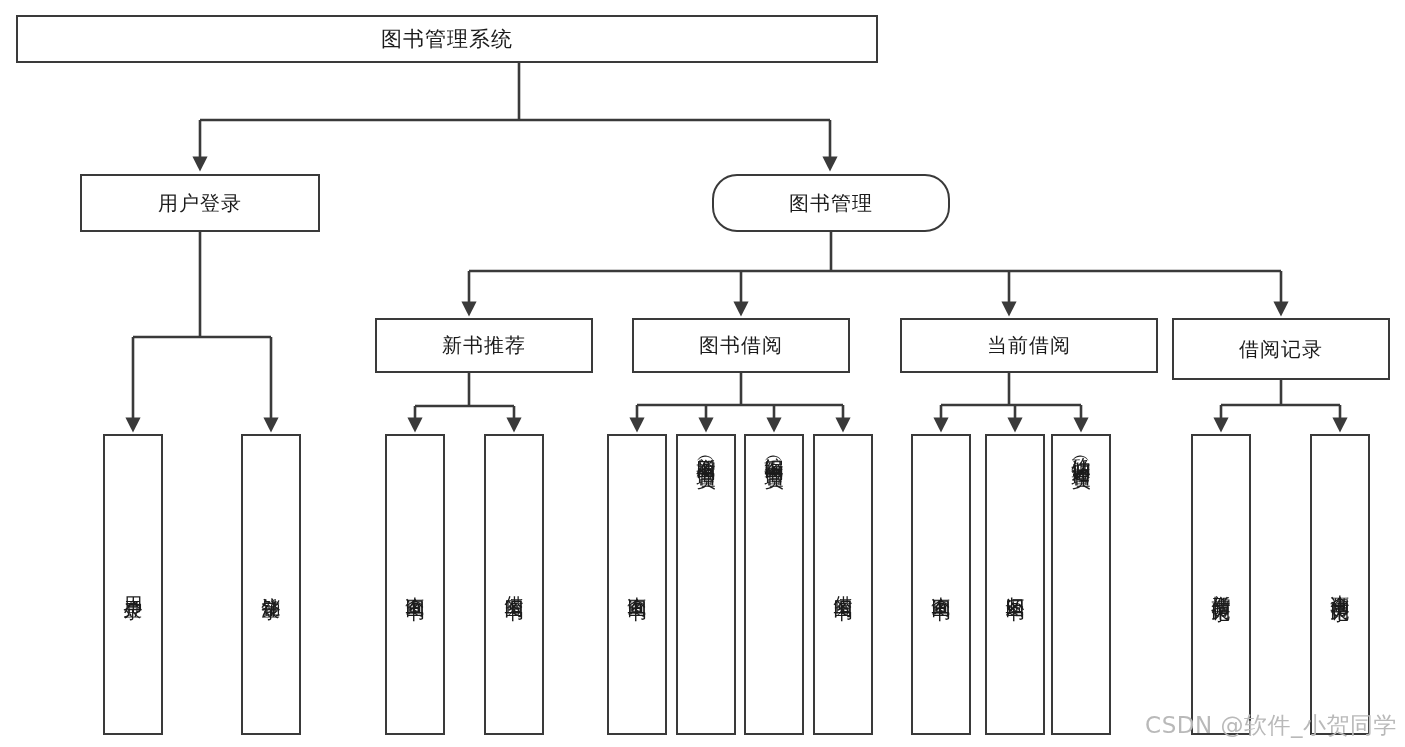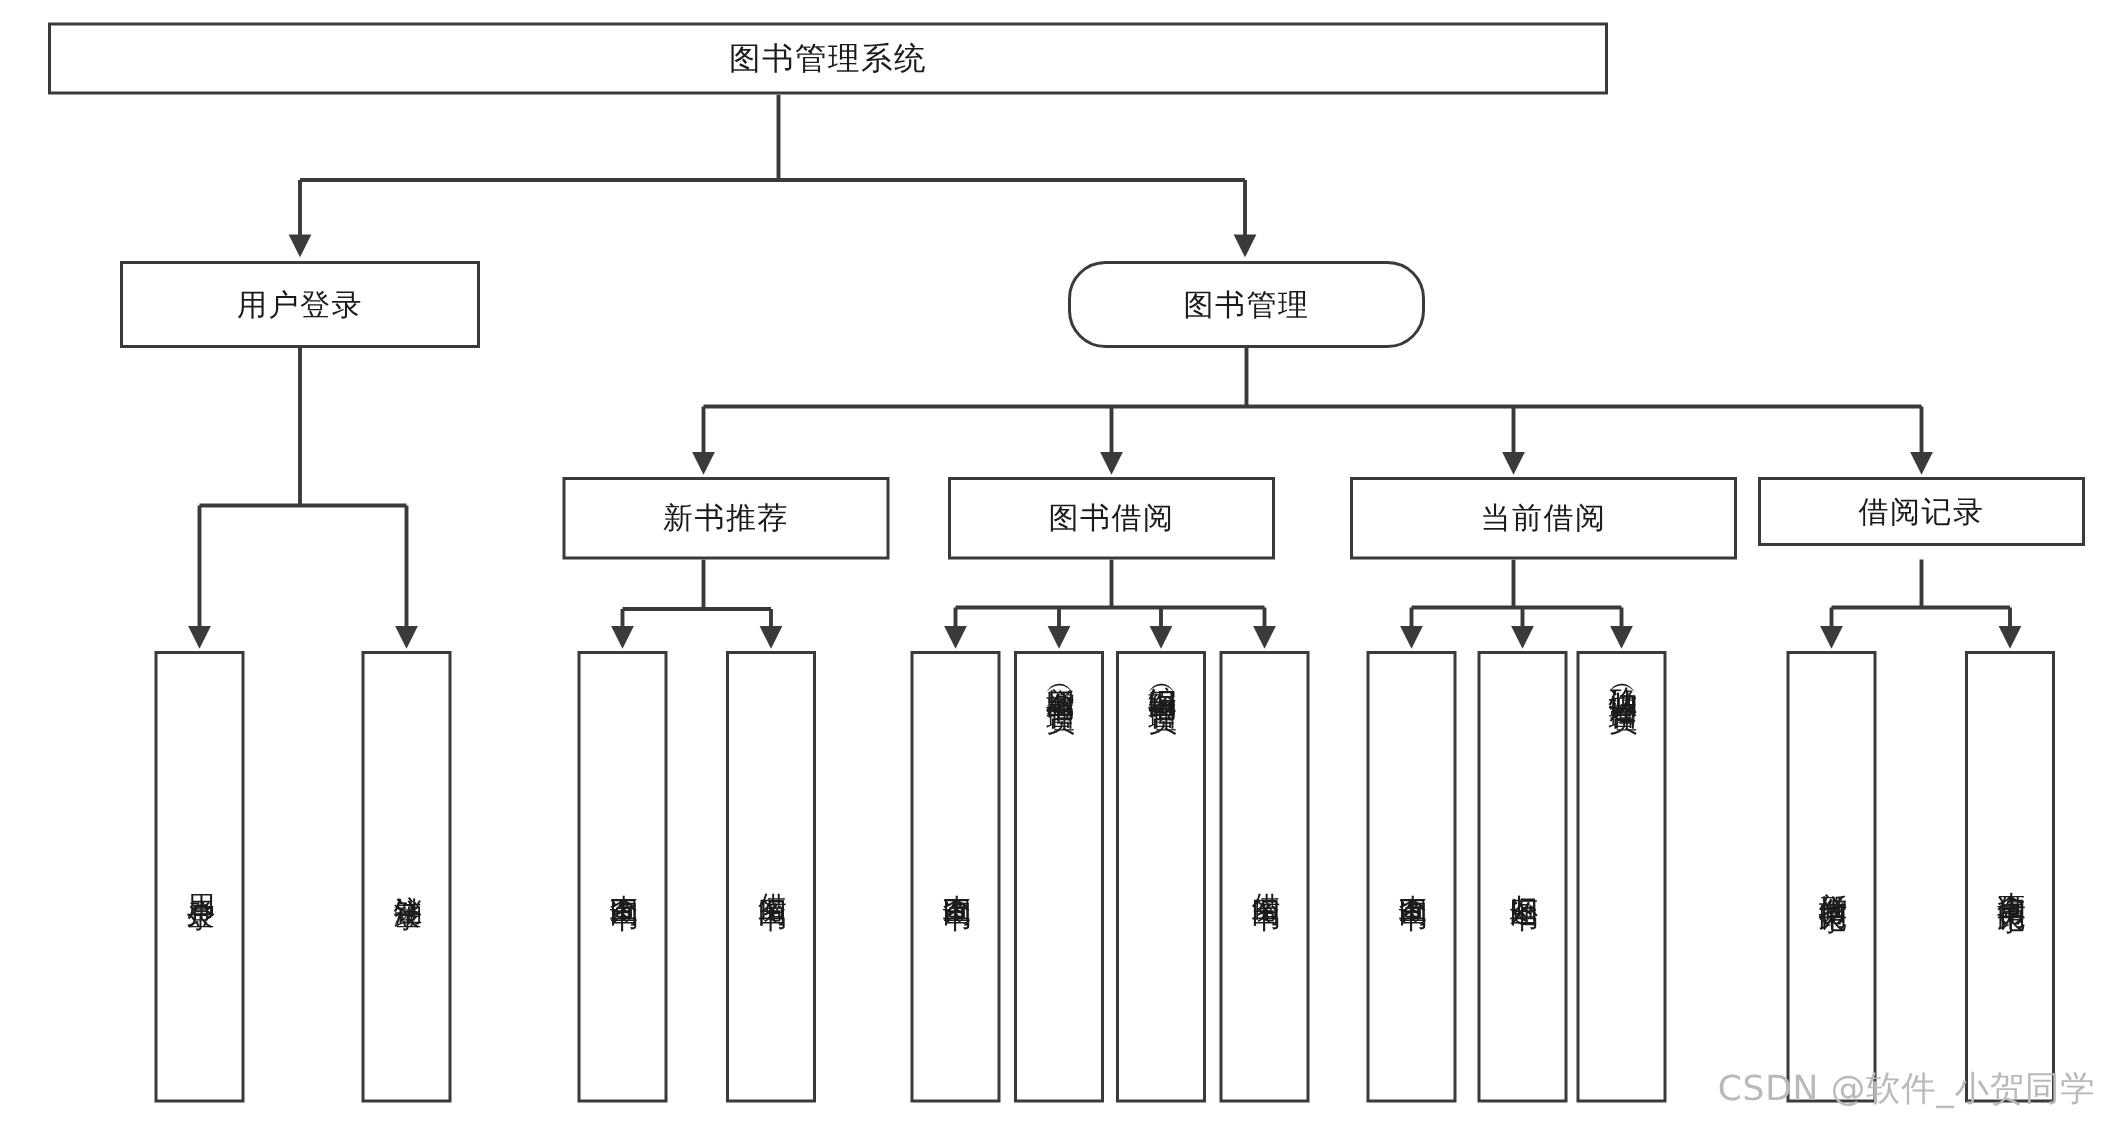--- a/index.html
+++ b/index.html
@@ -116,41 +116,41 @@
       <path d="M 1015 405 L 1015 425" marker-end="url(#arrow)"></path>
       <path d="M 1081 405 L 1081 425" marker-end="url(#arrow)"></path>
 
       <path d="M 1281 373 L 1281 405"></path>
       <path d="M 1221 405 L 1340 405"></path>
       <path d="M 1221 405 L 1221 425" marker-end="url(#arrow)"></path>
       <path d="M 1340 405 L 1340 425" marker-end="url(#arrow)"></path>
     </g>
   </svg>
 
-  <div class="node root" style="left:16px;top:15px;width:1040px;height:48px;margin-left:16px;">
+  <div class="node root" style="left:16px;top:15px;width:862px;height:48px;">
     <span>图书管理系统</span>
   </div>
 
   <div class="node level2" style="left:80px;top:174px;width:240px;height:58px;">
     <span>用户登录</span>
   </div>
   <div class="node level2" style="left:712px;top:174px;width:238px;height:58px;border-radius:25px;">
     <span>图书管理</span>
   </div>
 
   <div class="node level2" style="left:360px;top:318px;width:218px;height:55px;margin-left:15px;">
     <span>新书推荐</span>
   </div>
   <div class="node level2" style="left:632px;top:318px;width:218px;height:55px;">
     <span>图书借阅</span>
   </div>
   <div class="node level2" style="left:900px;top:318px;width:258px;height:55px;">
     <span>当前借阅</span>
   </div>
-  <div class="node level2" style="left:1172px;top:318px;width:218px;height:46px;">
+  <div class="node level2" style="left:1172px;top:318px;width:218px;height:62px;">
     <span>借阅记录</span>
   </div>
 
   <div class="node leaf centered" style="left:103px;top:434px;width:60px;height:301px;">
     <span class="vtext">用户登录</span>
   </div>
   <div class="node leaf centered" style="left:241px;top:434px;width:60px;height:301px;">
     <span class="vtext">注销登录</span>
   </div>
 

